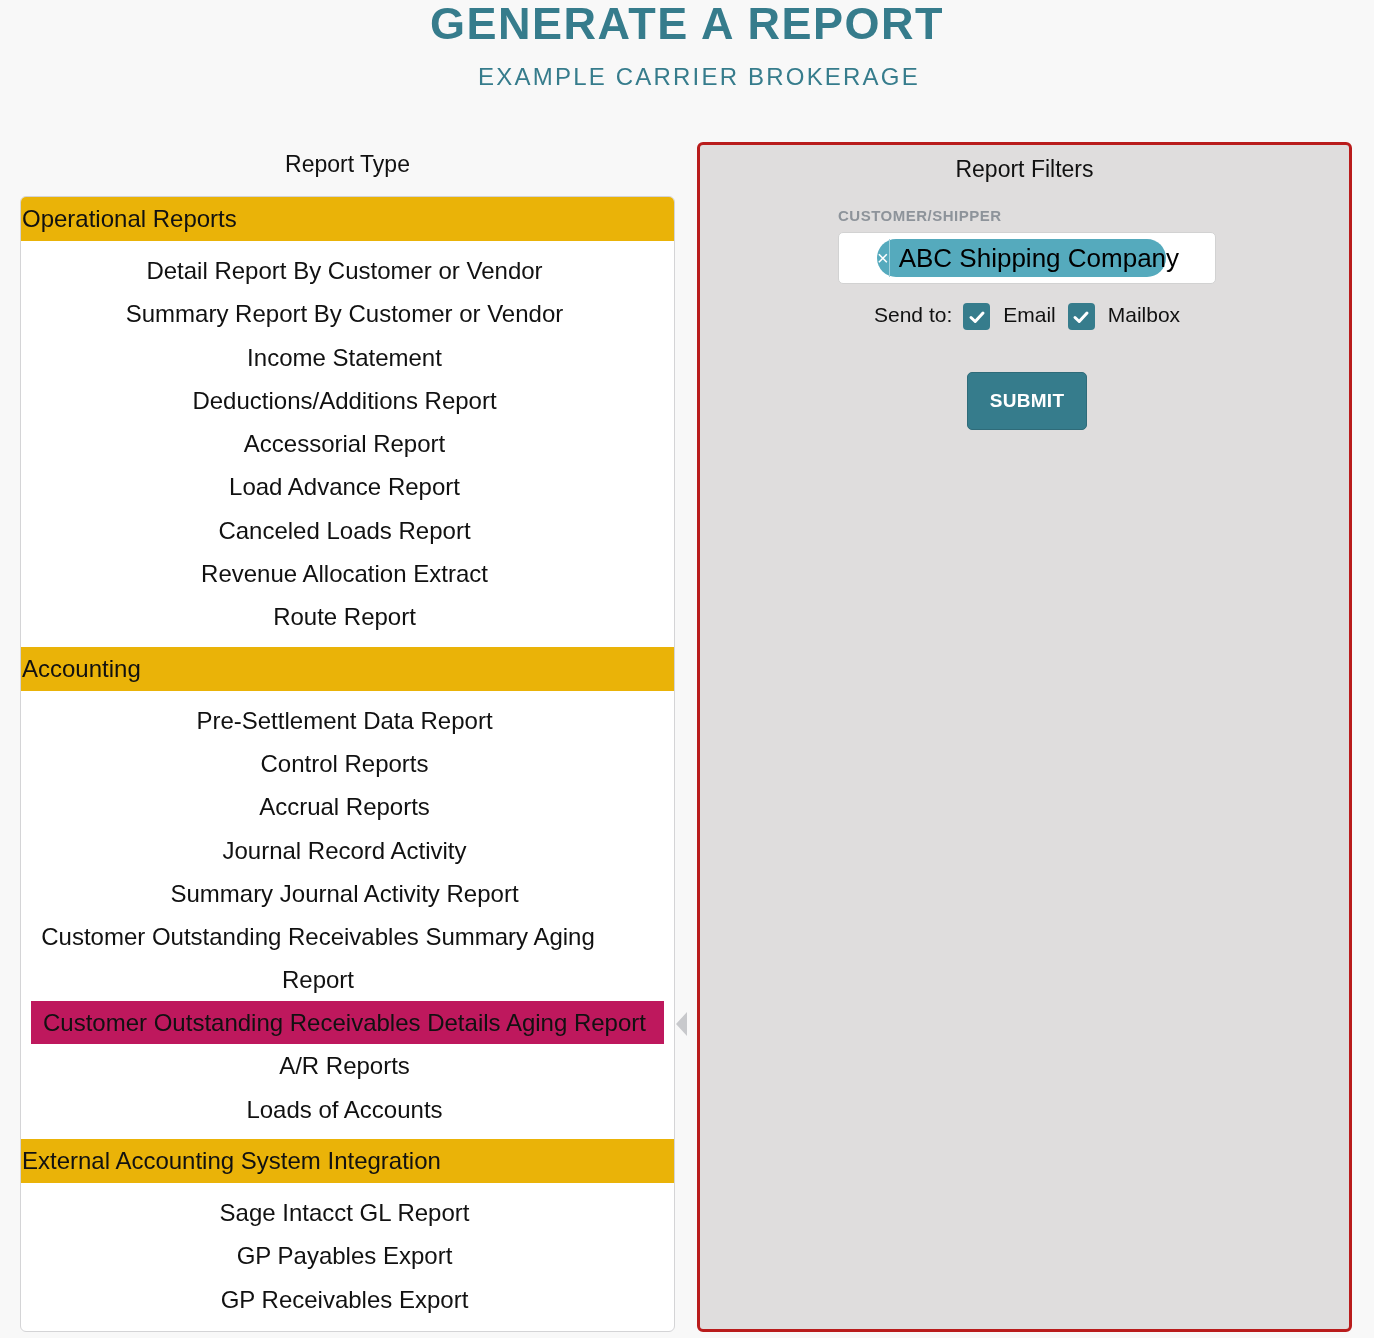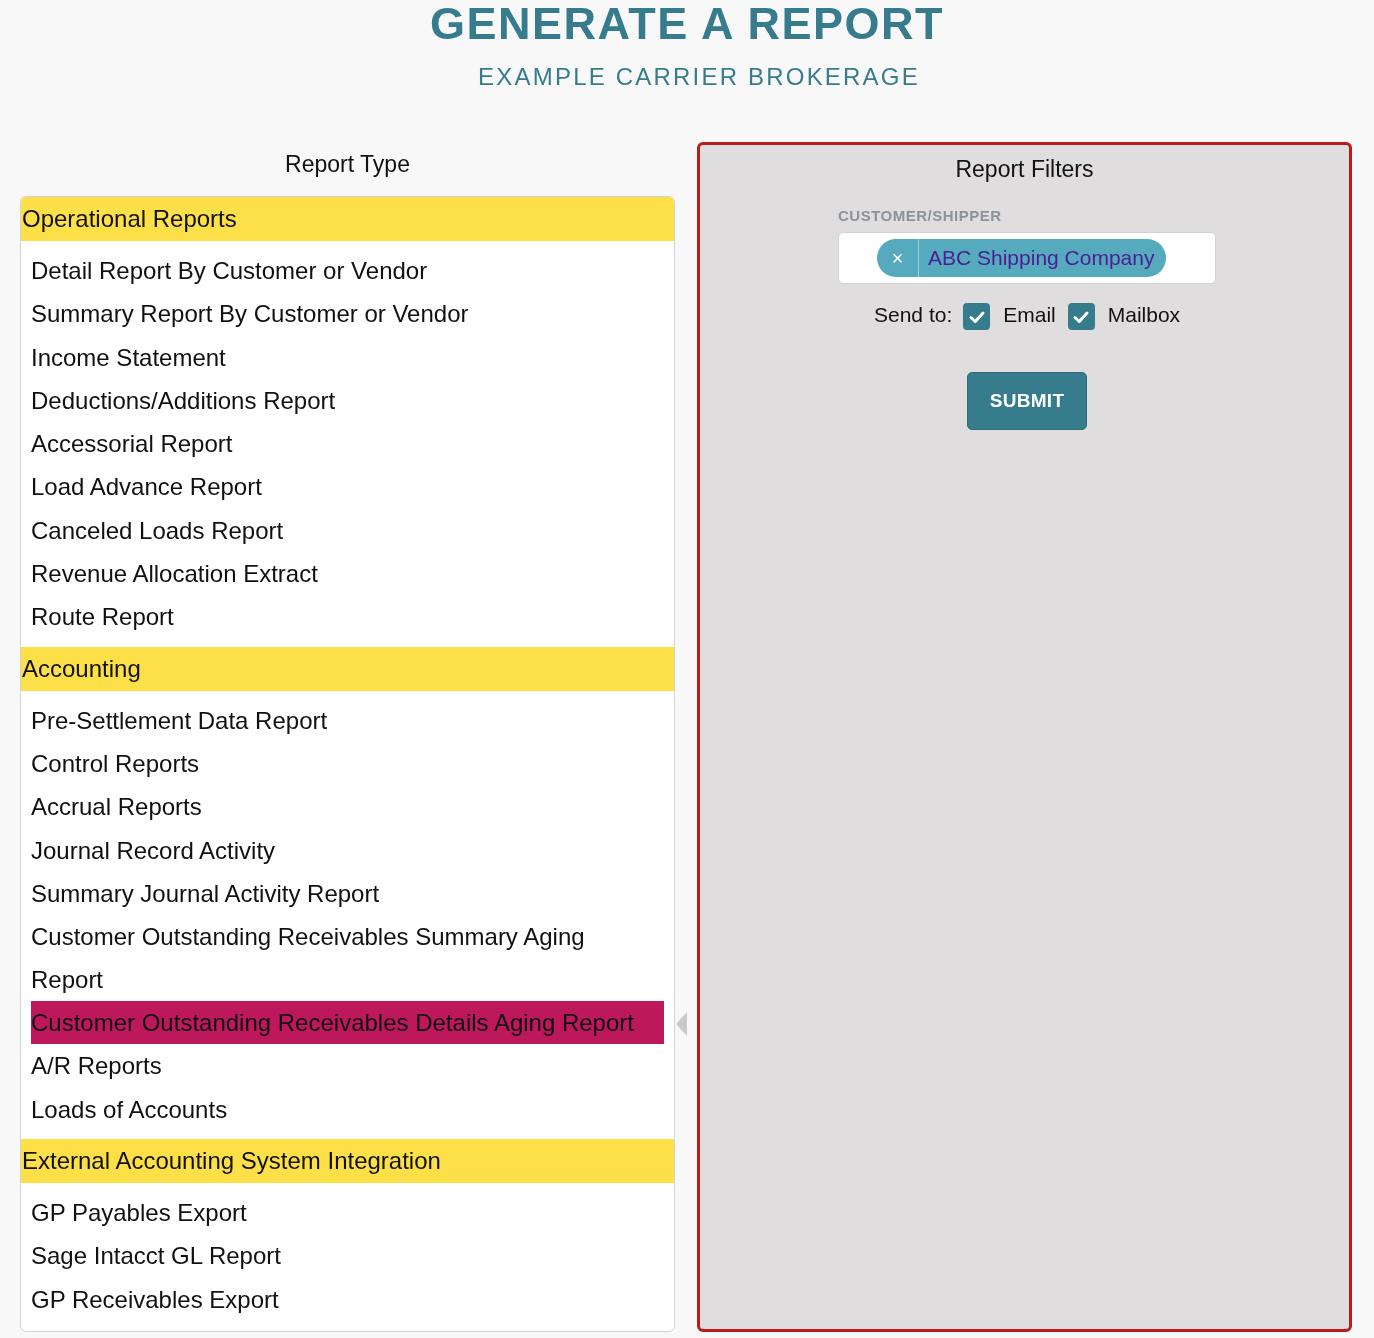--- a/index.html
+++ b/index.html
@@ -23,27 +23,28 @@
     
     .left-col { position: absolute; left: 20px; top: 140px; width: 655px; }
     .col-title {
       text-align: center; font-size: 23px; line-height: 48px; color: #111;
     }
     .report-list {
       position: absolute; top: 56px; left: 0; width: 655px; height: 1136px;
       background: #fff; border: 1px solid #d4d4d6; border-radius: 6px; overflow: hidden;
     }
     .group-header {
-      background: #fde047; height: 44px; line-height: 44px;
+      background: #eab308; height: 44px; line-height: 44px;
       font-size: 24px; padding-left: 1px; color: #111;
     }
     .group-items { padding: 8px 10px 8px 10px; }
     .report-item {
       font-size: 24px; line-height: 43.3px; padding-left: 0px; cursor: pointer; color: #111;
       padding-right: 6px;
+      text-align: center;
     }
     .report-item.selected { background: #be185d; }
     .report-item.wrap { line-height: 43px; }
 
     .pointer-arrow {
       position: absolute; left: 676px; top: 1012px; width: 0; height: 0;
       border-top: 12px solid transparent; border-bottom: 12px solid transparent;
       border-right: 11px solid #c8c9cc;
     }
 
@@ -66,21 +67,21 @@
     }
     .tag {
       position: absolute; left: 38px; top: 6px; height: 38px; width: 289px;
       background: #55aabd; border-radius: 19px; color: #fff;
       display: flex; align-items: center;
     }
     .tag-remove {
       width: 42px; height: 38px; display: flex; align-items: center; justify-content: center;
       font-size: 20px; color: #fff; border-right: 1px solid #9fd1dc; cursor: pointer;
     }
-    .tag-label { padding-left: 9px; font-size: 21px; color: #4c1d95; white-space: nowrap; }
+    .tag-label { padding-left: 9px; font-size: 26px; color: #000000; white-space: nowrap; }
 
     .send-row {
       position: absolute; left: 174px; top: 158px; height: 30px;
       display: flex; font-size: 21px; color: #111;
     }
     .checkbox {
       width: 27px; height: 27px; background: #367c8c; border-radius: 4px;
       display: inline-flex; align-items: center; justify-content: center; cursor: pointer;
     }
     .checkbox svg { width: 18px; height: 18px; }
@@ -128,22 +129,22 @@
       <div class="report-item">Journal Record Activity</div>
       <div class="report-item">Summary Journal Activity Report</div>
       <div class="report-item wrap" style="width:580px">Customer Outstanding Receivables Summary Aging Report</div>
       <div class="report-item selected">Customer Outstanding Receivables Details Aging Report</div>
       <div class="report-item">A/R Reports</div>
       <div class="report-item">Loads of Accounts</div>
     </div>
 
     <div class="group-header">External Accounting System Integration</div>
     <div class="group-items">
+      <div class="report-item">Sage Intacct GL Report</div>
       <div class="report-item">GP Payables Export</div>
-      <div class="report-item">Sage Intacct GL Report</div>
       <div class="report-item">GP Receivables Export</div>
     </div>
   </div>
 </div>
 
 <div class="pointer-arrow"></div>
 
 <div class="filters-panel">
   <div class="filters-title">Report Filters</div>
   <div class="field-label">CUSTOMER/SHIPPER</div>

